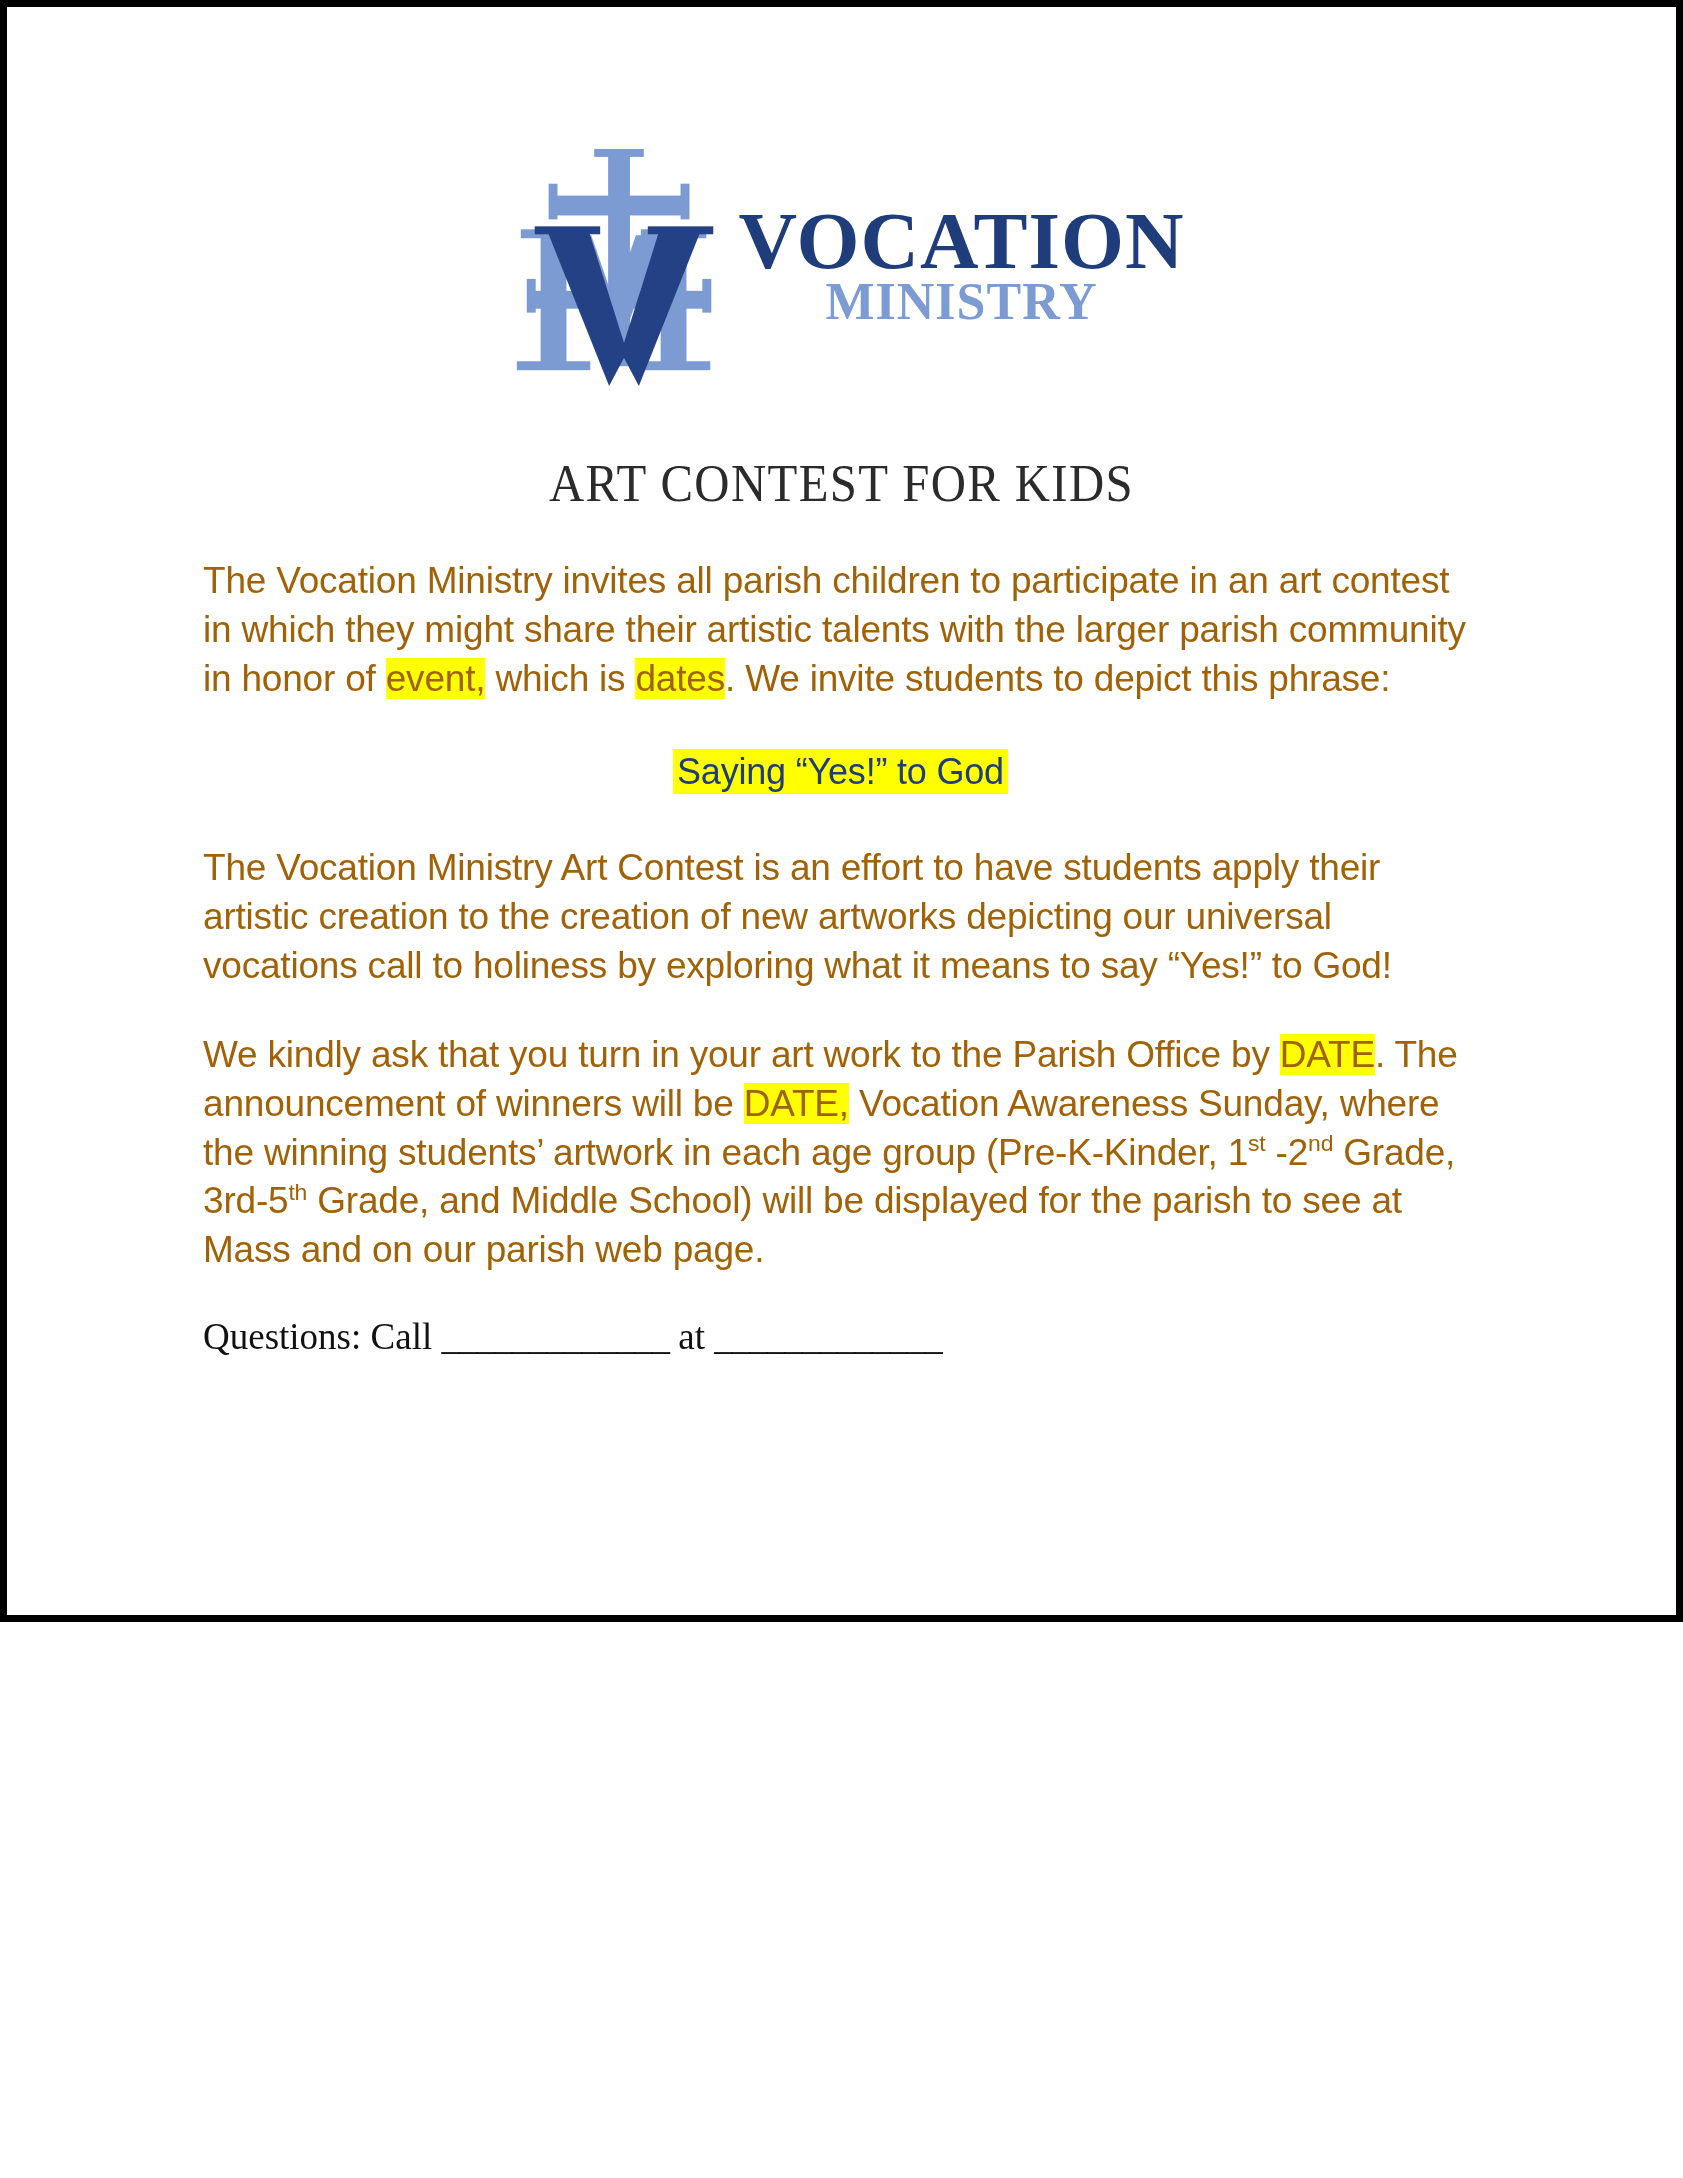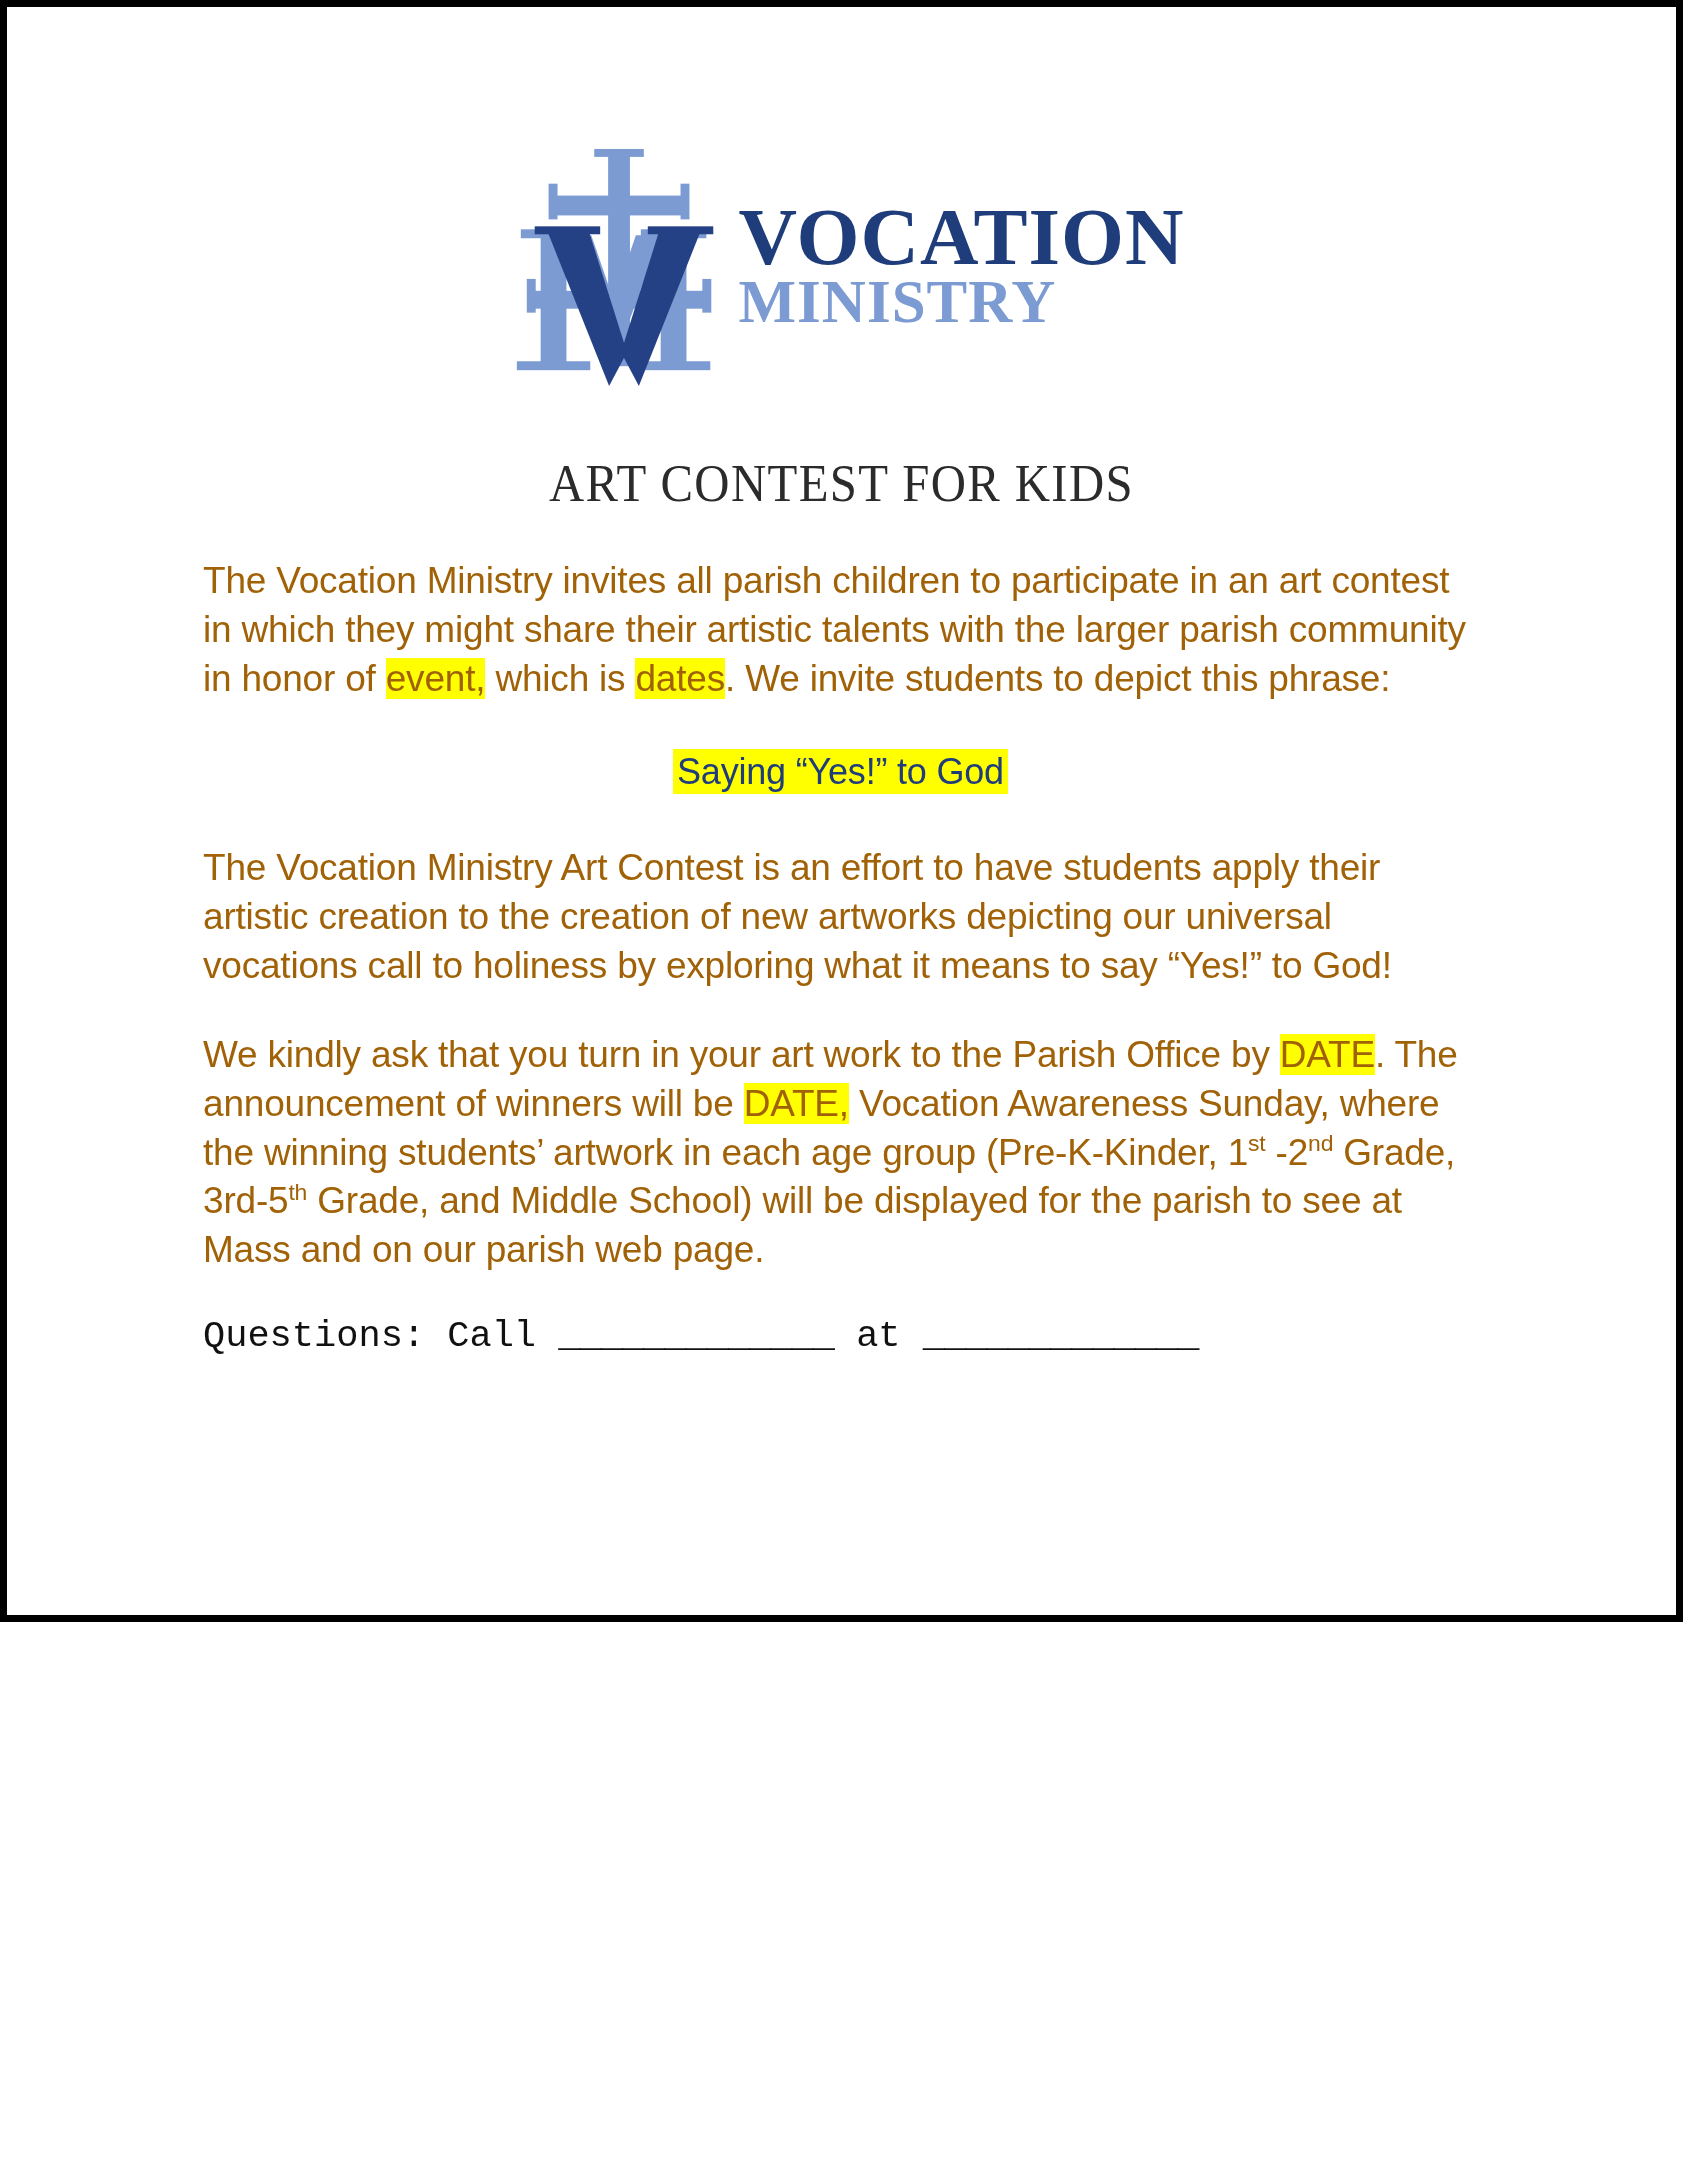--- a/index.html
+++ b/index.html
@@ -52,22 +52,23 @@
     font-family: "Liberation Serif", "DejaVu Serif", serif;
     font-weight: 700;
     letter-spacing: 1px;
     line-height: 0.92;
   }
   .logo-word-top {
     font-size: 81px;
     color: #1F3D7A;
   }
   .logo-word-bottom {
-    font-size: 61px;
+    font-size: 52px;
     color: #7C9BD2;
+    text-align: center;
   }
 
   
   .doc-title {
     text-align: center;
     font-family: "Liberation Serif", "DejaVu Serif", serif;
     font-size: 53px;
     font-weight: 400;
     color: #2b2b2b;
     letter-spacing: 1.5px;
@@ -119,21 +120,21 @@
   }
 
   .sign {
     font-family: "Liberation Sans", sans-serif;
     font-size: 37px;
     color: #1a1a1a;
     margin: 0 0 40px 0;
   }
 
   .questions {
-    font-family: Liberation Mono, monospace;
+    font-family: Liberation Serif, serif;
     font-size: 37px;
     color: #111111;
     margin: 0;
     white-space: pre;
   }
 
   .blank {
     letter-spacing: -1px;
   }
 </style>

